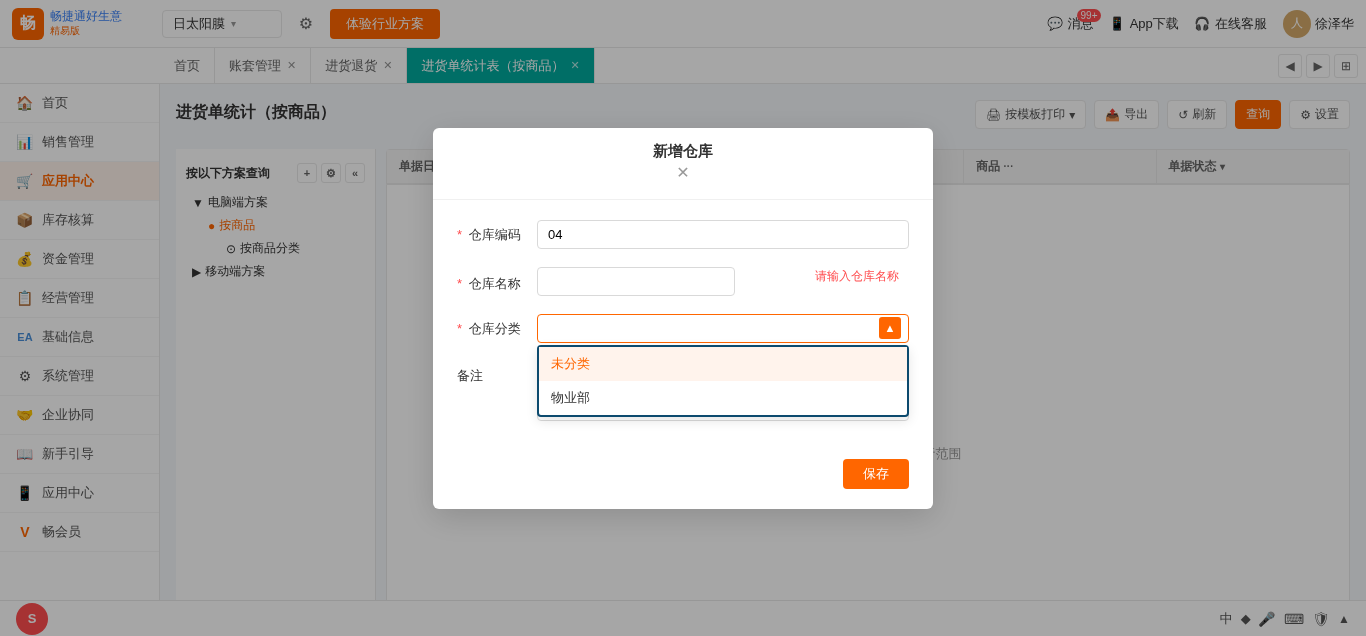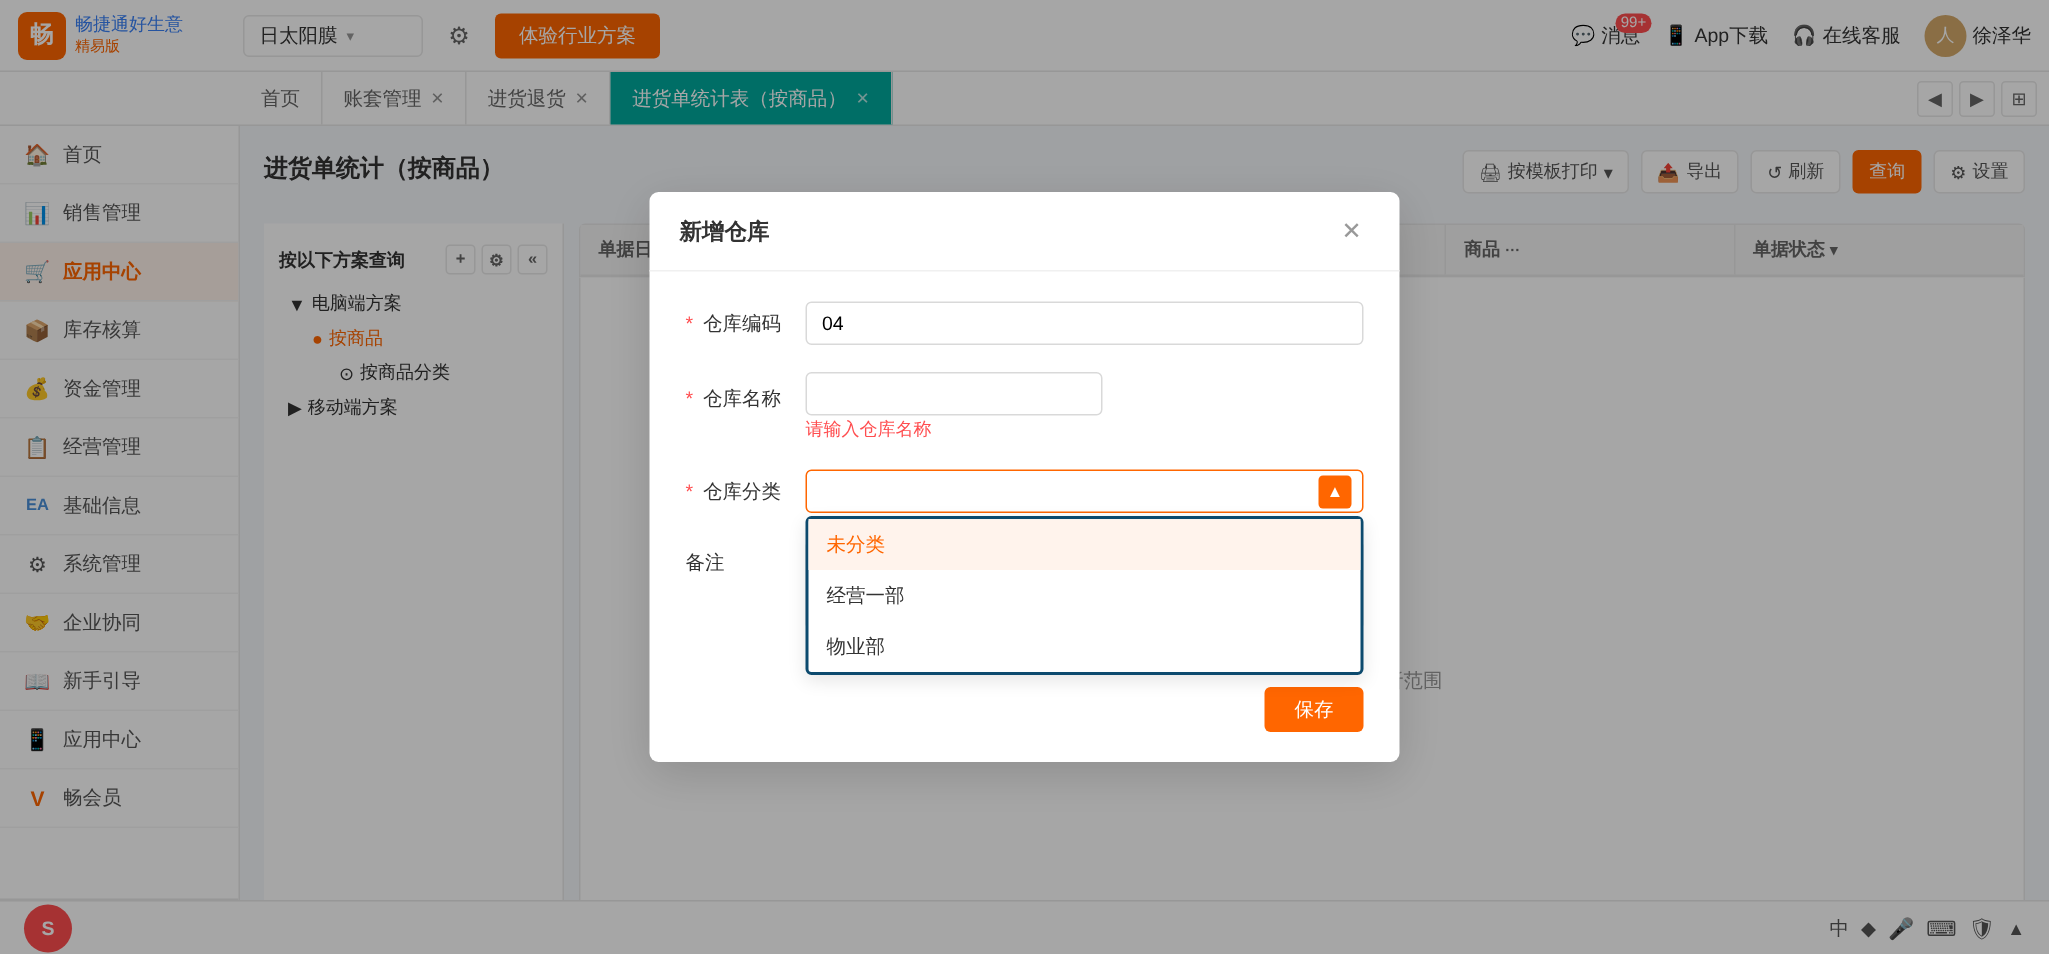--- a/index.html
+++ b/index.html
@@ -296,20 +296,21 @@
       position: relative;
       z-index: 101;
       padding-bottom: 20px;
     }
     .modal-header {
       display: flex;
       align-items: center;
       justify-content: space-between;
       padding: 14px 20px;
       border-bottom: 1px solid #f0f0f0;
+      flex-direction: column;
     }
     .modal-title {
       font-size: 15px;
       font-weight: bold;
       color: #333;
     }
     .modal-close {
       cursor: pointer;
       color: #999;
       font-size: 16px;
@@ -711,21 +712,21 @@
     <div class="modal-body">
 
       <div class="form-row">
         <div class="form-label">
           <span class="required">*</span>
           <span>仓库编码</span>
         </div>
         <input type="text" class="form-input" value="04" style="flex: 1 1 0%;">
       </div>
 
-      <div class="form-row" style="flex-direction:column;">
+      <div class="form-row" style="flex-direction:row;">
         <div style="display:flex;align-items:center;">
           <div class="form-label">
             <span class="required">*</span>
             <span>仓库名称</span>
           </div>
           <div class="input-wrapper">
             <input type="text" class="form-input error" style="width: 100%; border-color: rgb(217, 217, 217);">
           </div>
         </div>
         <div style="margin-left:80px;">
@@ -737,21 +738,20 @@
         <div class="form-label">
           <span class="required">*</span>
           <span>仓库分类</span>
         </div>
         <div class="input-wrapper dropdown-trigger" style="flex:1;position:relative;">
           <input type="text" style="width: 100%; border: 1px solid rgb(255, 102, 0); border-radius: 4px; padding: 6px 32px 6px 10px; font-size: 13px; outline: none;">
           <div class="dropdown-arrow">▲</div>
           
           <div class="dropdown-list">
             <div class="dropdown-item selected">未分类</div>
-            <div class="dropdown-item">经营一部</div>
             <div class="dropdown-item">物业部</div>
           </div>
         </div>
       </div>
 
       <div class="form-row" style="margin-top:12px;">
         <div class="form-label">
           <span>备注</span>
         </div>
         <textarea class="textarea-input" style=""></textarea>

